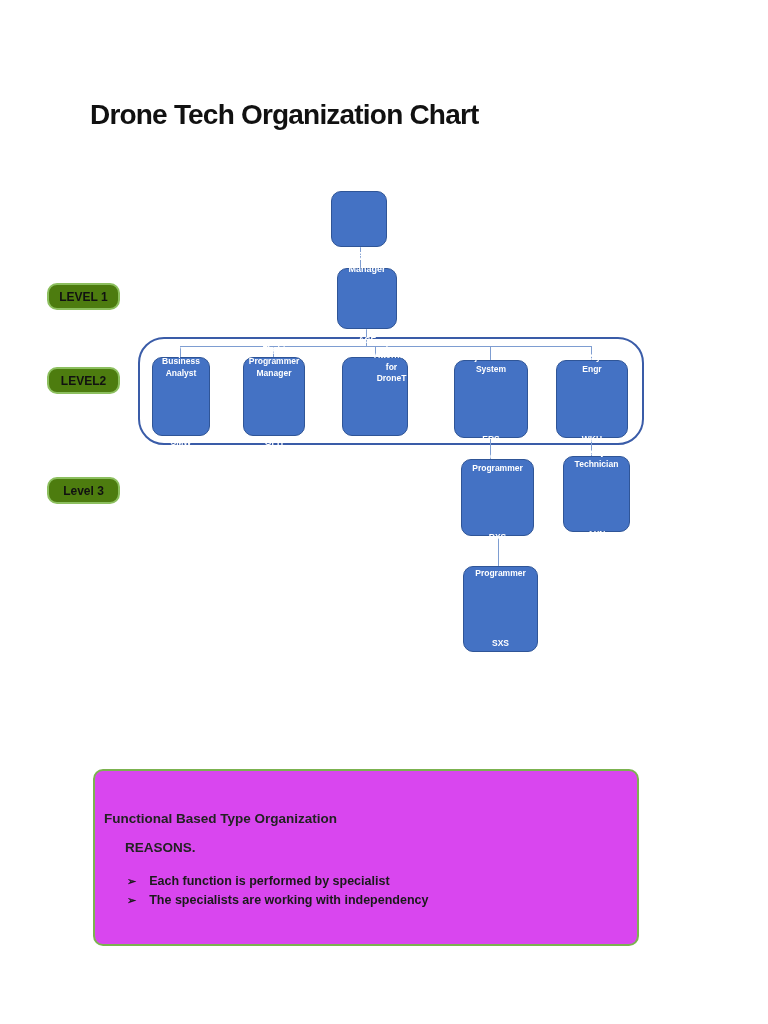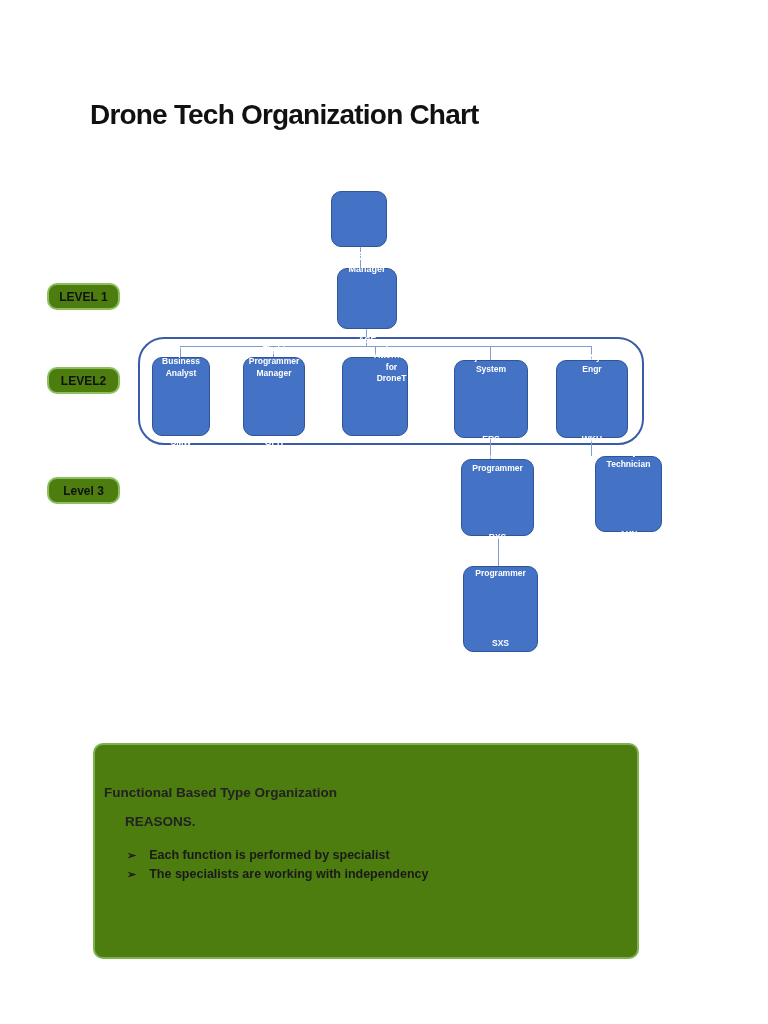--- a/index.html
+++ b/index.html
@@ -24,21 +24,21 @@
   .obox .initials { margin-top:10px; }
   .box-ceo   { left:331px; top:191px; width:56px; height:56px; font-size:11px; }
   .box-ceo .initials { margin-top:12px; }
   .box-pm    { left:337px; top:268px; width:60px; height:61px; font-size:9px; }
   .box-l2a   { left:152px; top:357px; width:58px; height:79px; }
   .box-l2b   { left:243px; top:357px; width:62px; height:79px; }
   .box-l2c   { left:342px; top:357px; width:66px; height:79px;padding-left:36px; }
   .box-l2d   { left:454px; top:360px; width:74px; height:78px; }
   .box-l2e   { left:556px; top:360px; width:72px; height:78px; }
   .box-l3a   { left:461px; top:459px; width:73px; height:77px; }
-  .box-l3b   { left:563px; top:456px; width:67px; height:76px;margin-left:32px; }
+  .box-l3b   { left:563px; top:456px; width:67px; height:76px; }
   .box-l4a   { left:463px; top:566px; width:75px; height:86px; }
   
   .l2-container {
     position:absolute; left:138px; top:337px; width:506px; height:108px;
     border:2px solid #3A5CA8; border-radius:26px; background:transparent;
   }
   
   .vline { position:absolute; width:1px; background:#7E9DD1; }
   .hline { position:absolute; height:1px; background:#7E9DD1; }
   .c-ceo-pm  { left:360px; top:247px; height:21px; }
@@ -56,22 +56,22 @@
   .lvl {
     position:absolute; width:73px; height:27px; background:#4d7c0f;
     border:2px solid #8CBF5E; display:flex; align-items:center; justify-content:center;
     font-size:12px; font-weight:bold; color:#111111;
   }
   .lvl-1 { left:47px; top:283px; }
   .lvl-2 { left:47px; top:367px; }
   .lvl-3 { left:47px; top:477px; }
   
   .notes {
-    position:absolute; left:93px; top:743px; width:546px; height:216px;
-    border:2px solid #7CB350; background:#4d7c0f; color:#222222;
+    position:absolute; left:93px; top:769px; width:546px; height:177px;
+    border:2px solid #7CB350; background:#d946ef; color:#222222;
   }
   .notes-heading { margin:40px 0 0 9px; font-size:13.5px; font-weight:bold; }
   .notes-sub     { margin:14px 0 0 9px; font-size:13.5px; font-weight:bold;padding-left:21px; }
   .notes-list    { margin:17px 0 0 32px; list-style:none; }
   .notes-item {
     display:flex; align-items:baseline; gap:13px;
     font-size:12.5px; font-weight:bold; line-height:19px; color:#1a1a1a;
   }
   .bullet-arrow { font-size:11px; }
 </style>

